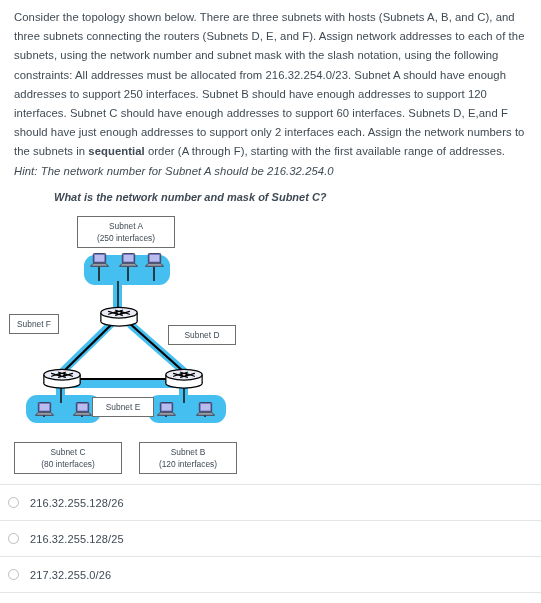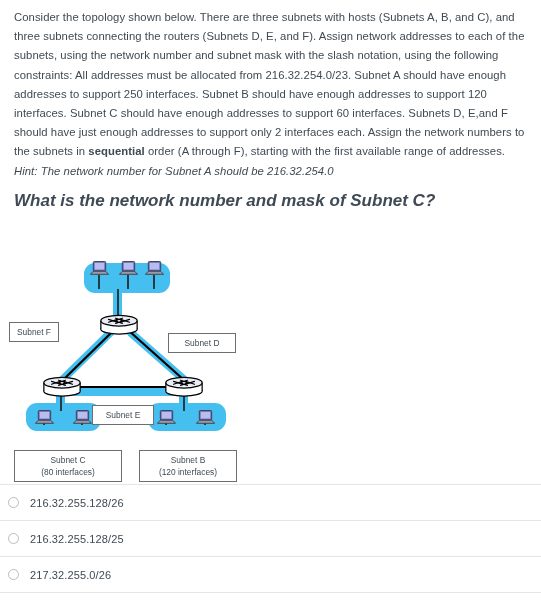--- a/index.html
+++ b/index.html
@@ -23,24 +23,25 @@
     line-height: 1.70;
     text-align: left;
     color: #3f4a54;
     letter-spacing: 0.005em;
   }
   #stem .bold { font-weight: bold; }
   #stem .ital  { font-style: italic; }
 
   #prompt {
     padding: 10px 18px 0 14px;
-    font-size: 17px;
+    font-size: 11px;
     font-weight: bold;
     font-style: italic;
     color: #3f4a54;
+    margin-left: 40px;
   }
 
   
   #diagram {
     position: relative;
     width: 541px;
     height: 270px;
     margin-top: 6px;
   }
   #diagram svg { display: block; }
@@ -187,20 +188,24 @@
     <g>
       <use href="#laptop" x="156" y="193" width="21" height="19"></use>
       <use href="#laptop" x="195" y="193" width="21" height="19"></use>
     </g>
 
     <use href="#router" x="98" y="97" width="42" height="21"></use>
     <use href="#router" x="41" y="159" width="42" height="21"></use>
     <use href="#router" x="163" y="159" width="42" height="21"></use>
   </svg>
 
+  <div class="lbl-box" style="left:77px; top:7px; width:98px;">
+    <div>Subnet A</div>
+    <div>(250 interfaces)</div>
+  </div>
 
   <div class="lbl-box" style="left:9px; top:105px; width:50px;">
     <div>Subnet F</div>
   </div>
 
   <div class="lbl-box" style="left:168px; top:116px; width:68px;">
     <div>Subnet D</div>
   </div>
 
   <div class="lbl-box" style="left:92px; top:144px; width:62px;margin-top:44px;">

